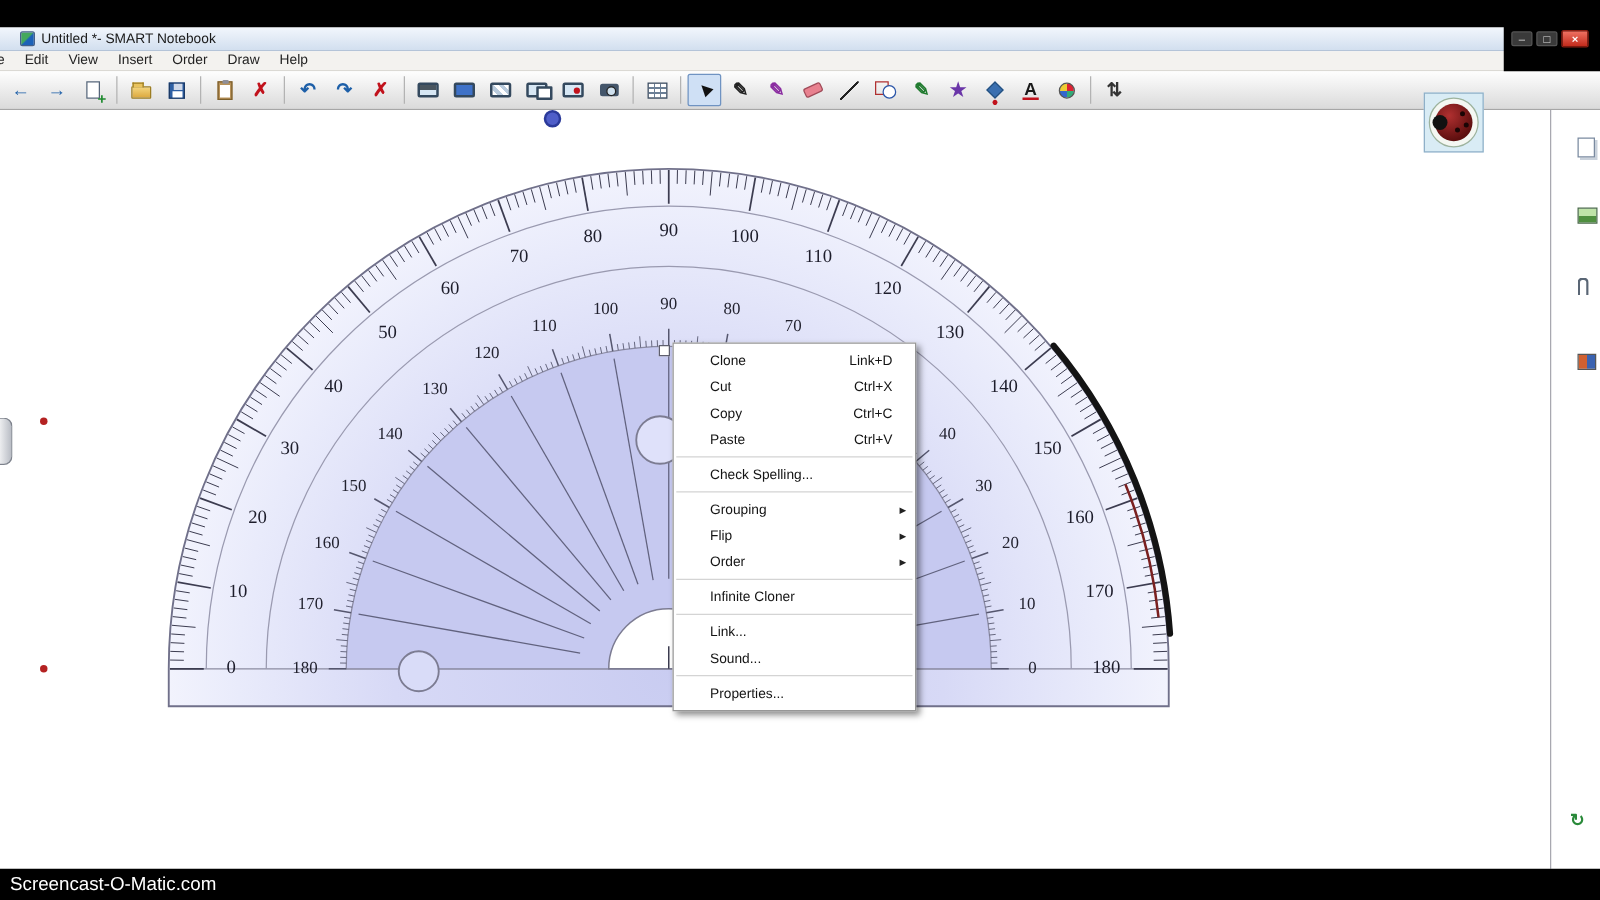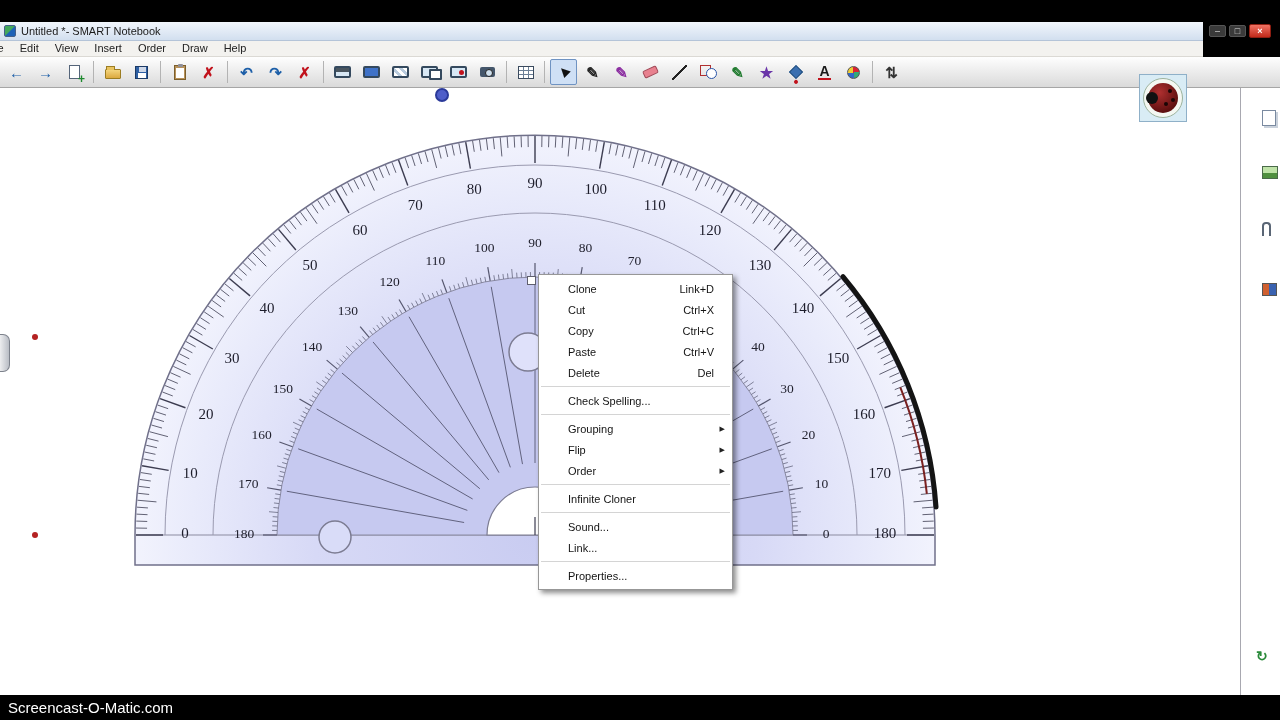--- a/index.html
+++ b/index.html
@@ -1,20 +1,20 @@
 <!DOCTYPE html>
 <html><head>
 <meta charset="utf-8">
 <style>
   *{box-sizing:border-box;margin:0;padding:0}
   body{background:#444;font-family:"Liberation Sans",sans-serif}
   #screen{position:relative;width:1280px;height:720px;background:#fff;overflow:hidden;font-family:"Liberation Sans",sans-serif}
 
   .top-strip{position:absolute;left:0;top:0;width:1280px;height:22px;background:#000}
-  #title-bar{position:absolute;left:0;top:22px;width:1280px;height:19px;background:linear-gradient(#f2f6fc,#d2dfef);border-bottom:1px solid #b4c4d8;display:flex;align-items:center;padding-left:4px;gap:5px;z-index:2}
+  #title-bar{position:absolute;left:0;top:22px;width:1280px;height:19px;background:linear-gradient(#f2f6fc,#d2dfef);border-bottom:1px solid #b4c4d8;display:flex;align-items:center;padding-left:16px;gap:5px;z-index:2}
   .app-ico{width:12px;height:12px;border-radius:2px;background:linear-gradient(135deg,#43a85c 0 45%,#1d62b8 55% 100%);border:1px solid #44608a}
   .title-text{font-size:11px;color:#1a1a1a}
   #tr-black{position:absolute;left:1203px;top:0;width:77px;height:57px;background:#000;z-index:3}
   .win-btn{position:absolute;z-index:4;display:flex;align-items:center;justify-content:center;font-size:9px;line-height:1;color:#ddd;border-radius:2px;cursor:default}
   #btn-min{left:1209px;top:25px;width:17px;height:12px;background:#3a3a3a;border:1px solid #555}
   #btn-max{left:1229px;top:25px;width:17px;height:12px;background:#3a3a3a;border:1px solid #555}
   #btn-close{left:1249px;top:24px;width:22px;height:14px;background:linear-gradient(#ef7263,#c22a1b);border:1px solid #8e1e12;color:#fff;font-weight:bold}
 
   #menu-bar{position:absolute;left:0;top:41px;width:1280px;height:16px;background:#f3f2ef;border-bottom:1px solid #dbd9d4;display:flex;overflow:hidden;z-index:2}
   .mb-item{font-size:11px;color:#222;padding:1px 8px 0}
@@ -680,24 +680,20 @@
         <span class="cm-shortcut">Ctrl+X</span>
       </div>
       <div class="cm-item">
         <span class="cm-label">Copy</span>
         <span class="cm-shortcut">Ctrl+C</span>
       </div>
       <div class="cm-item">
         <span class="cm-label">Paste</span>
         <span class="cm-shortcut">Ctrl+V</span>
       </div>
-      <div class="cm-item">
-        <span class="cm-label">Delete</span>
-        <span class="cm-shortcut">Del</span>
-      </div>
       <div class="cm-sep"></div>
       <div class="cm-item">
         <span class="cm-label">Check Spelling...</span>
       </div>
       <div class="cm-sep"></div>
       <div class="cm-item">
         <span class="cm-label">Grouping</span>
         <span class="cm-arrow">▶</span>
       </div>
       <div class="cm-item">
@@ -707,24 +703,24 @@
       <div class="cm-item">
         <span class="cm-label">Order</span>
         <span class="cm-arrow">▶</span>
       </div>
       <div class="cm-sep"></div>
       <div class="cm-item">
         <span class="cm-label">Infinite Cloner</span>
       </div>
       <div class="cm-sep"></div>
       <div class="cm-item">
+        <span class="cm-label">Link...</span>
+      </div>
+      <div class="cm-item">
         <span class="cm-label">Sound...</span>
-      </div>
-      <div class="cm-item">
-        <span class="cm-label">Link...</span>
       </div>
       <div class="cm-sep"></div>
       <div class="cm-item">
         <span class="cm-label">Properties...</span>
       </div>
     </div>
 
   <div id="bottom-bar">
     <span>Screencast-O-Matic.com</span>
   </div>

